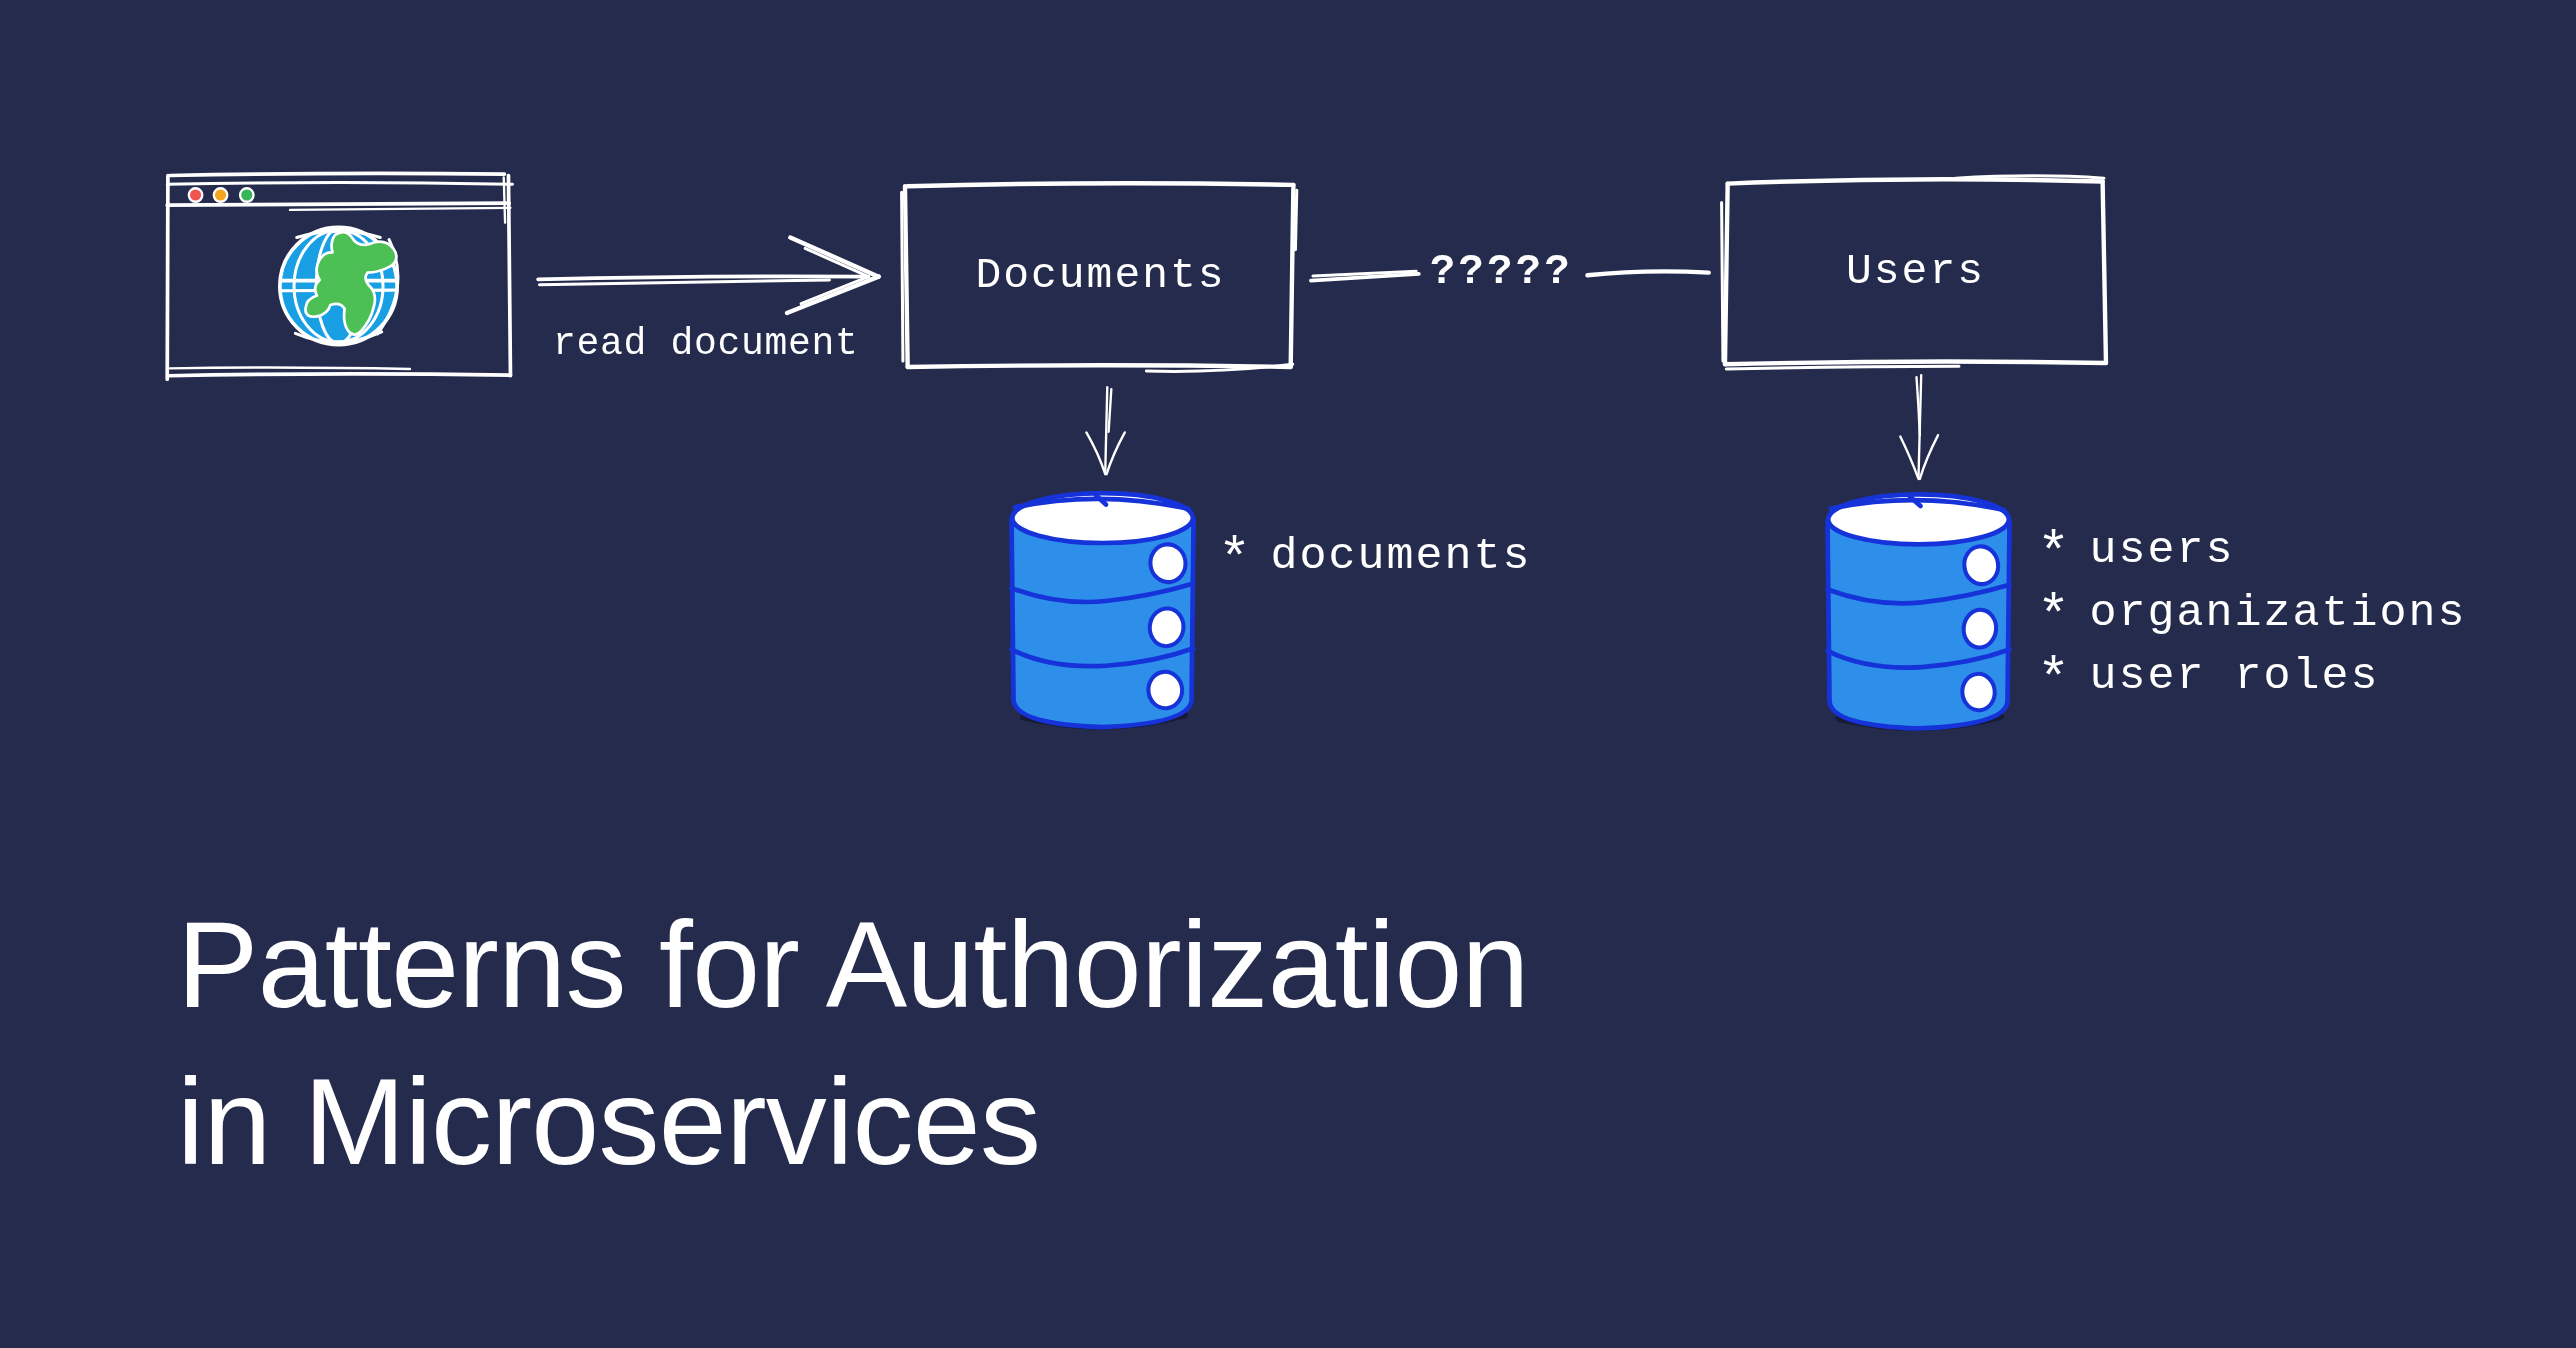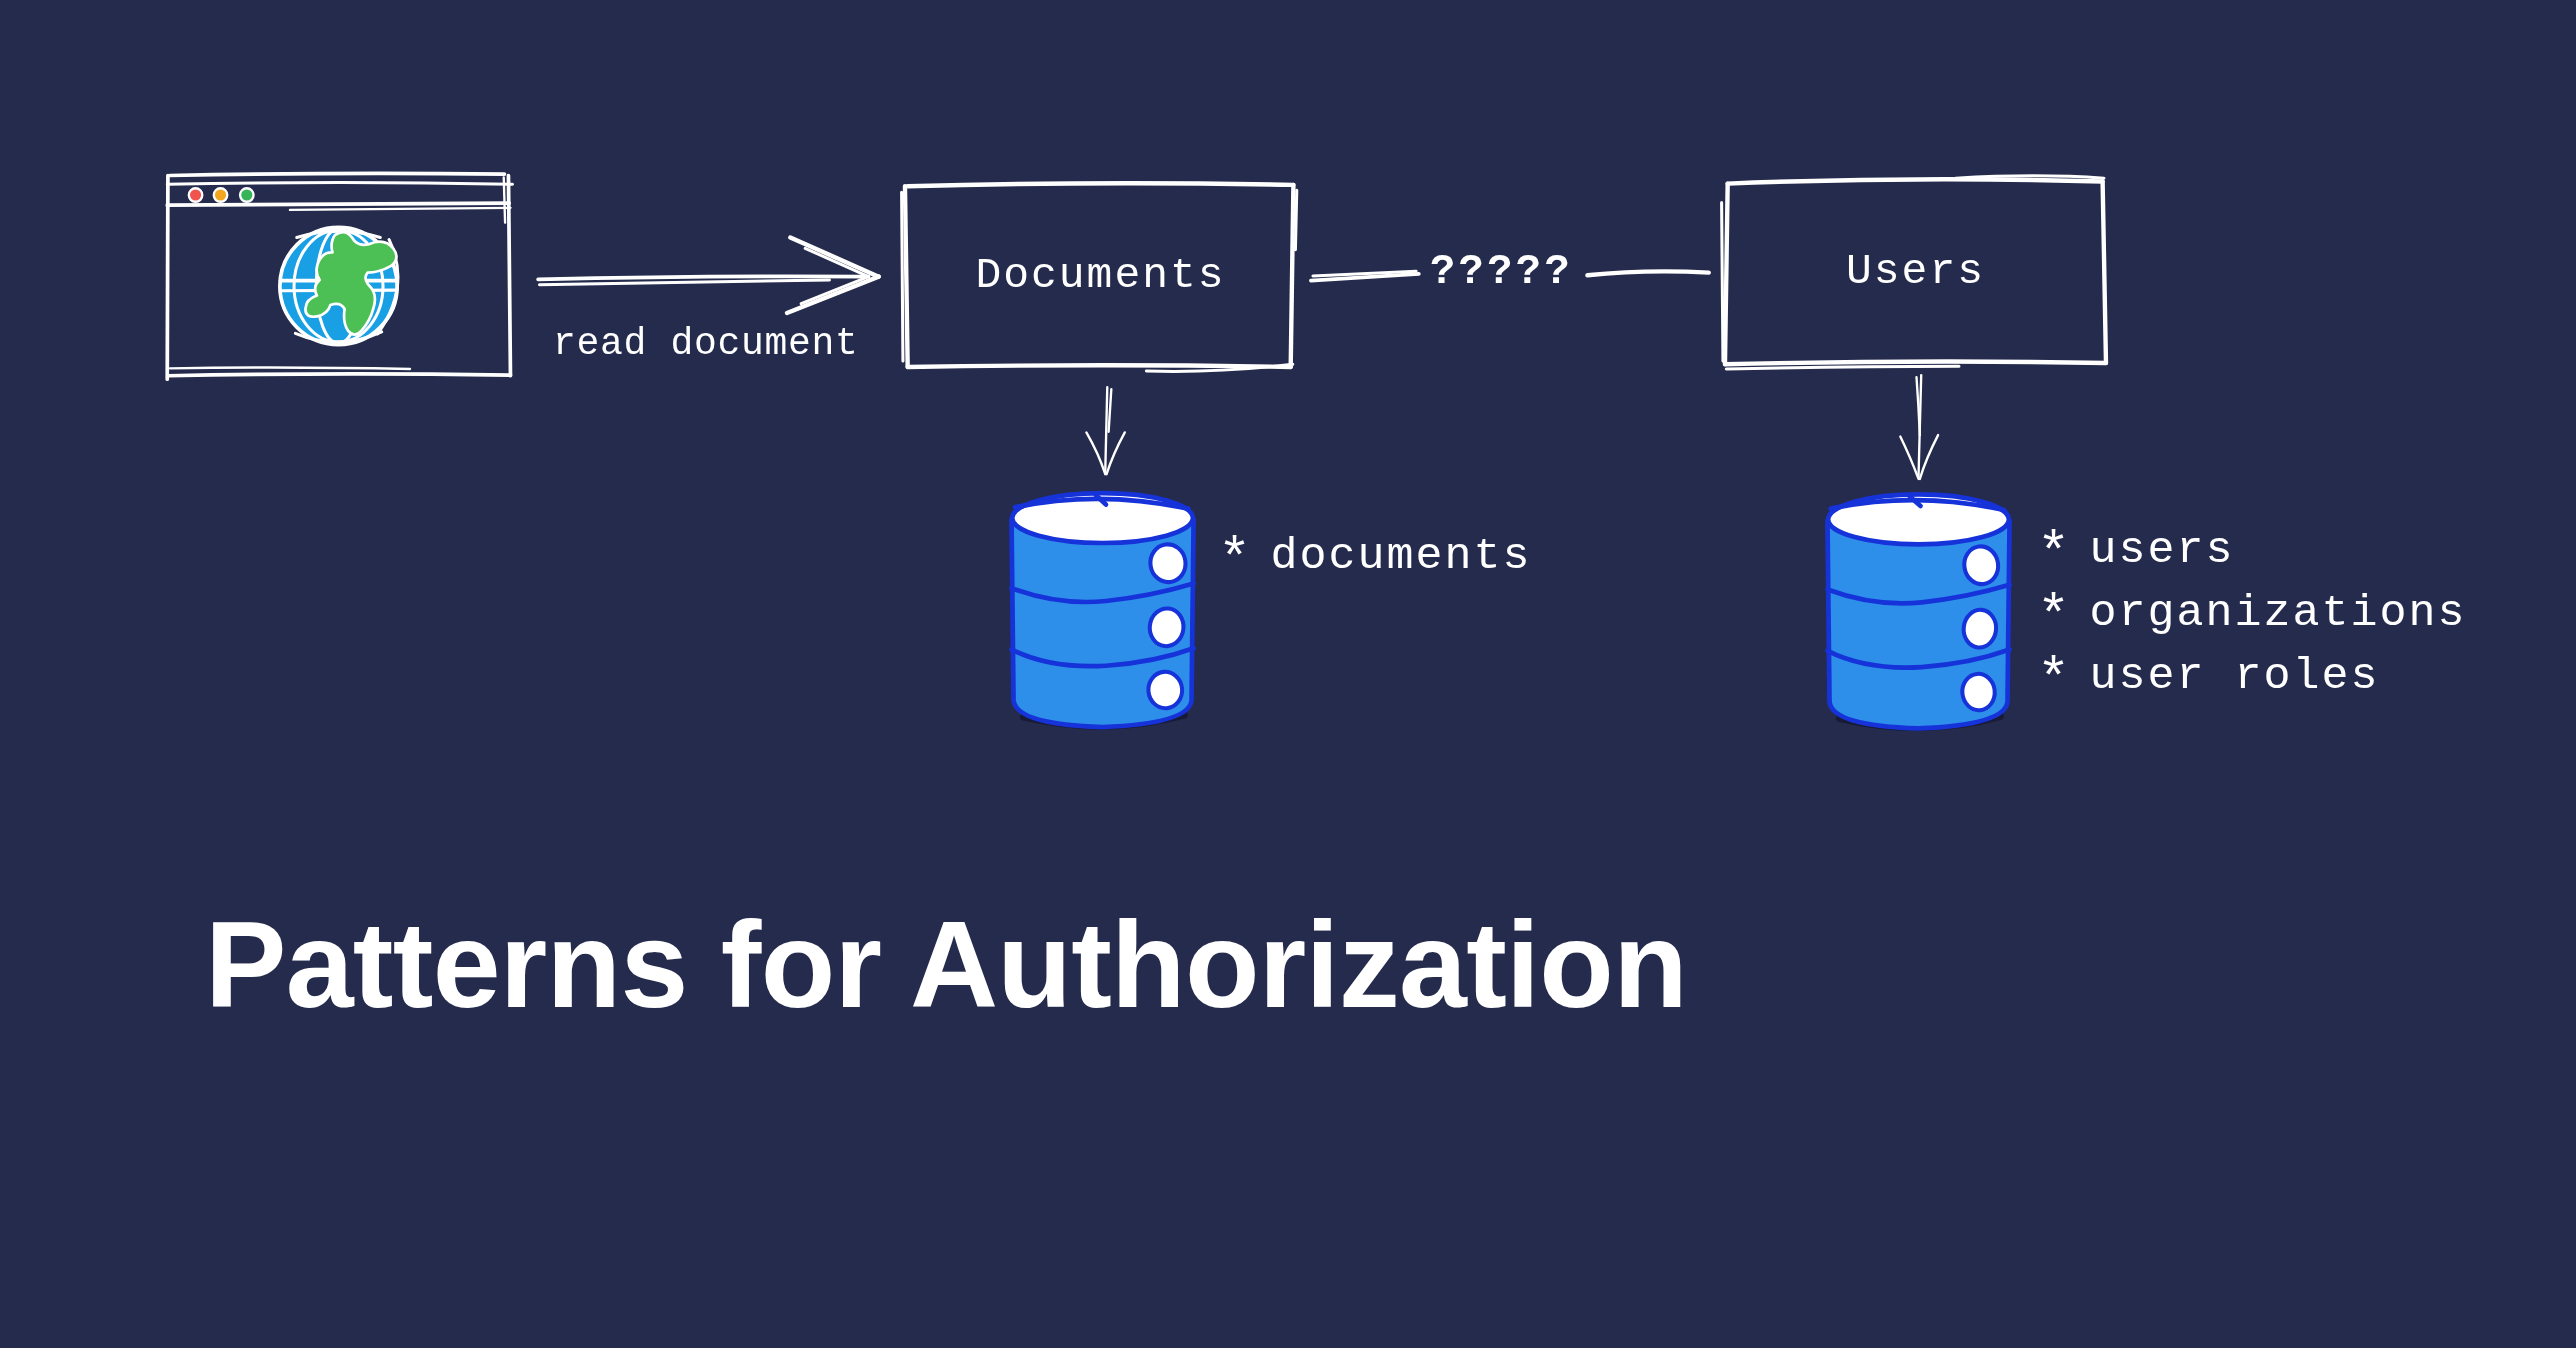--- a/index.html
+++ b/index.html
@@ -39,22 +39,22 @@
   }
   .read-label{width:297px;text-align:left;font-size:38px;letter-spacing:0.7px;}
   .relation-label{width:143px;text-align:center;font-size:42px;font-weight:bold;letter-spacing:3.4px;}
   .db-list{display:flex;flex-direction:column;}
   .db-row{display:flex;align-items:center;height:63px;font-size:45px;letter-spacing:2px;}
   .bullet{font-size:55px;line-height:0;margin-right:17.5px;transform:translateY(4px);}
 
   .title{
     position:absolute;left:177px;top:887px;
     font-family:"Liberation Sans","DejaVu Sans",sans-serif;
-    font-weight:bold;font-size:122px;line-height:157px;
-    letter-spacing:-0.7px;color:var(--ink,#fff);margin-left:28px;
+    font-weight:normal;font-size:122px;line-height:157px;
+    letter-spacing:-0.7px;color:var(--ink,#fff);
   }
 </style>
 </head>
 <body>
 
 <div class="canvas">
 
   <svg class="sketch" viewBox="0 0 3820 2000" aria-hidden="true">
 
     <g>
@@ -193,16 +193,17 @@
       <span>organizations</span>
     </div>
     <div class="db-row">
       <span class="bullet">*</span>
       <span>user roles</span>
     </div>
   </div>
 
   <div class="title">
     <div>Patterns for Authorization</div>
+    <div>in Microservices</div>
   </div>
 
 </div>
 
 
 </body></html>

